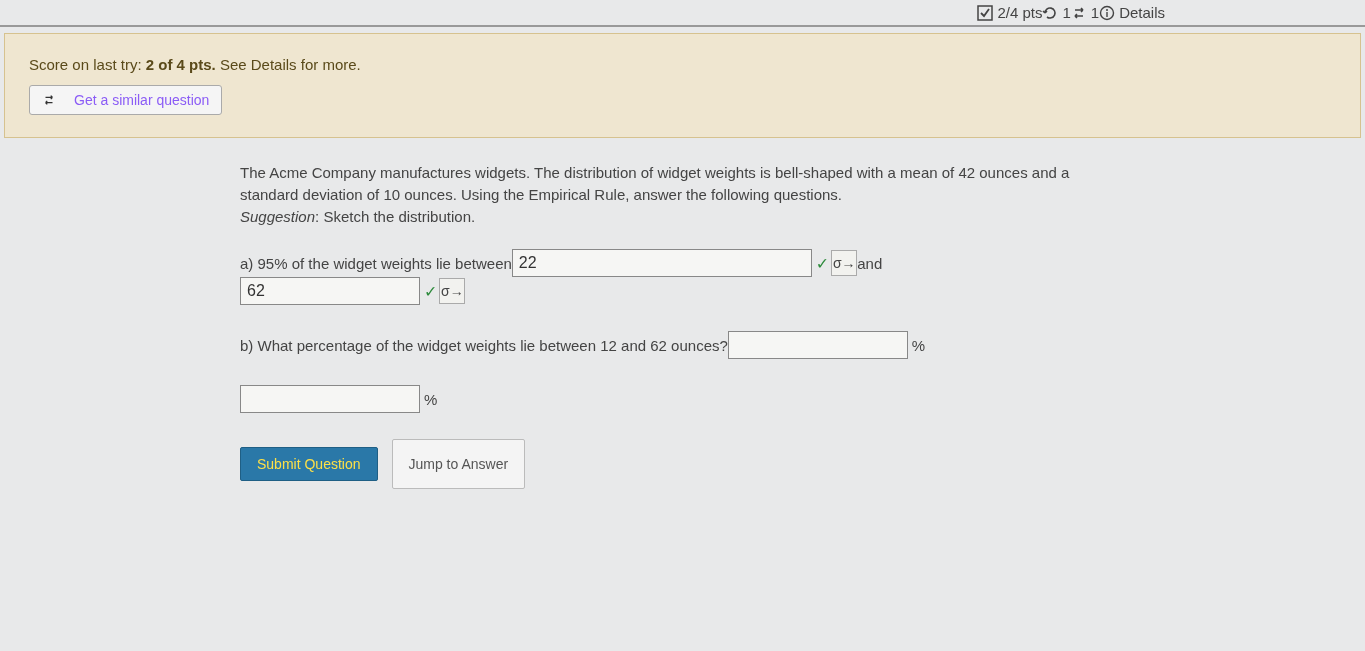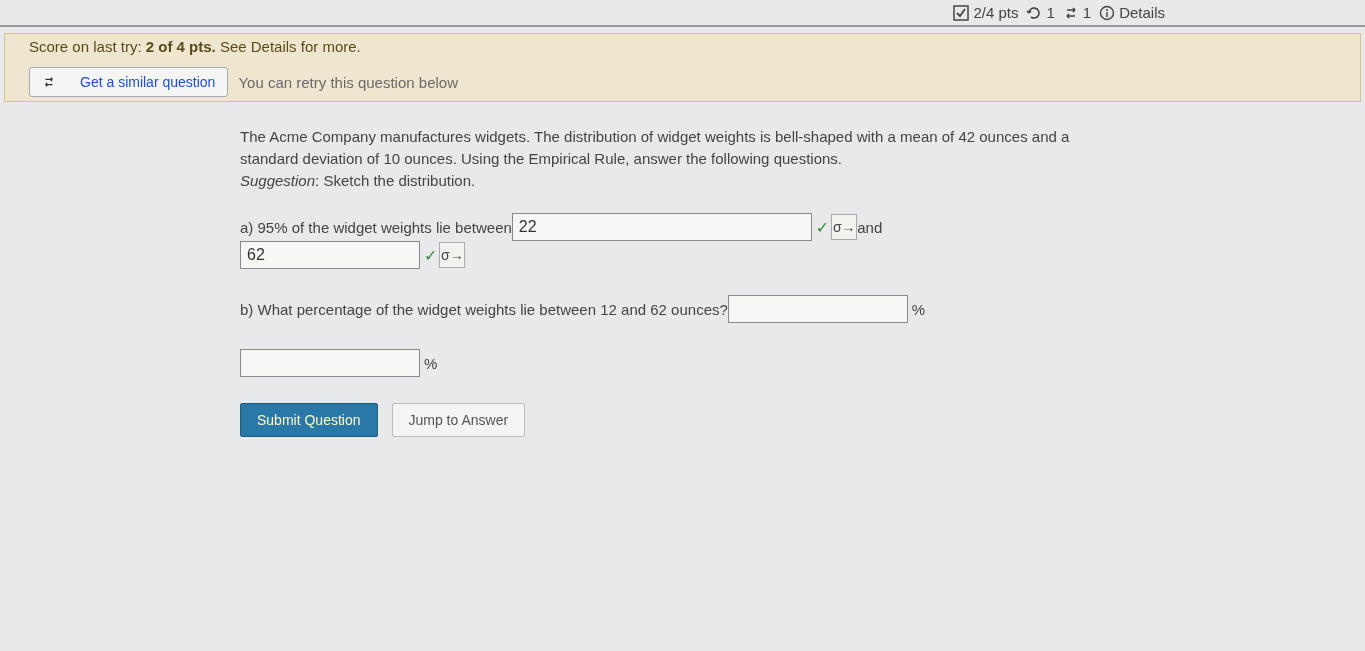--- a/index.html
+++ b/index.html
@@ -14,46 +14,45 @@
     min-height: 651px;
     background: #e8e9ea;
     position: relative;
   }
   .top-bar {
     display: flex;
     justify-content: flex-end;
     align-items: center;
     padding: 4px 200px 4px 16px;
     border-bottom: 2px solid #999;
-    gap: 8px;
     color: #444;
     font-size: 15px;
   }
   .top-bar .icon { display: inline-flex; align-items: center; }
   .top-bar .group { display: inline-flex; align-items: center; gap: 4px; }
   .top-bar .link { text-decoration: none; color: #444; cursor: pointer; }
   .score-banner {
     background: #efe6d0;
     border: 1px solid #d6c28f;
-    padding: 4px 24px;
+    padding: 22px 24px;
     margin: 6px 4px 0 4px;
     color: #5a4a1a;
   }
   .score-line { margin-bottom: 12px; }
   .score-line b { font-weight: 700; }
   .similar-row { display: flex; align-items: center; gap: 10px; }
   .btn {
     display: inline-flex;
     align-items: center;
-    gap: 24px;
+    gap: 18px;
     padding: 6px 12px;
     background: #f5f5f5;
     border: 1px solid #aaa;
     border-radius: 3px;
-    color: #1d4ed8;
+    color: #8b5cf6;
     cursor: pointer;
     font-size: 14px;
   }
   .retry-text { color: #6a6a6a; font-size: 15px; }
   .question-body {
     padding: 24px 36px 24px 240px;
     max-width: 1140px;
   }
   .prompt-text {
     color: #444;
@@ -113,31 +112,31 @@
     width: 18px; height: 14px;
     border: 1px solid #555;
     border-radius: 2px;
     font-size: 9px;
     color: #333;
   }
   .button-row { display: flex; gap: 14px; align-items: center; }
   .btn-primary {
     background: #2a78a8;
     border: 1px solid #1f5f85;
-    color: #fef9c3;
+    color: #fde047;
     padding: 8px 16px;
     border-radius: 2px;
     cursor: pointer;
     font-size: 14px;
   }
   .btn-secondary {
     background: #f4f4f4;
     border: 1px solid #bbb;
     color: #555;
-    padding: 8px 16px;
+    padding: 16px 16px;
     border-radius: 2px;
     cursor: pointer;
     font-size: 14px;
   }
   svg { display: block; }
 </style>
 </head>
 <body>
 
 <div class="page">
@@ -189,21 +188,20 @@
     <div class="similar-row">
       <button class="btn">
         <span class="icon">
           <svg width="14" height="14" viewBox="0 0 16 16">
               <path d="M4 5 L12 5 M12 5 L10 3 M12 5 L10 7" fill="none" stroke="#333" stroke-width="1.6"></path>
               <path d="M12 11 L4 11 M4 11 L6 9 M4 11 L6 13" fill="none" stroke="#333" stroke-width="1.6"></path>
             </svg>
         </span>
         <span>Get a similar question</span>
       </button>
-      <span class="retry-text">You can retry this question below</span>
     </div>
   </div>
 
   <div class="question-body">
 
     <p class="prompt-text">
       <span>The Acme Company manufactures widgets. The distribution of widget weights is bell-shaped with a mean of 42 ounces and a standard deviation of 10 ounces. Using the Empirical Rule, answer the following questions.</span><br>
       <i>Suggestion</i><span>: Sketch the distribution.</span>
     </p>
 

